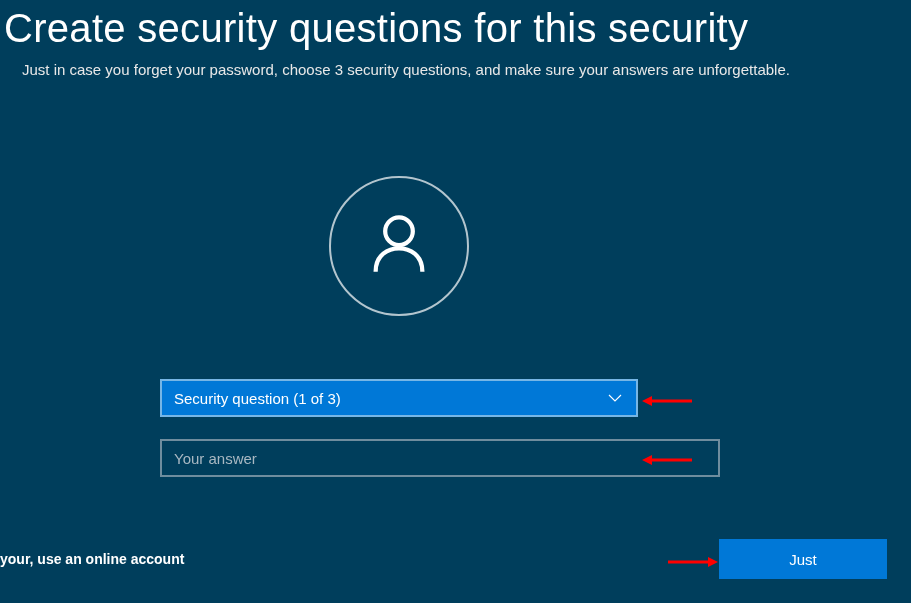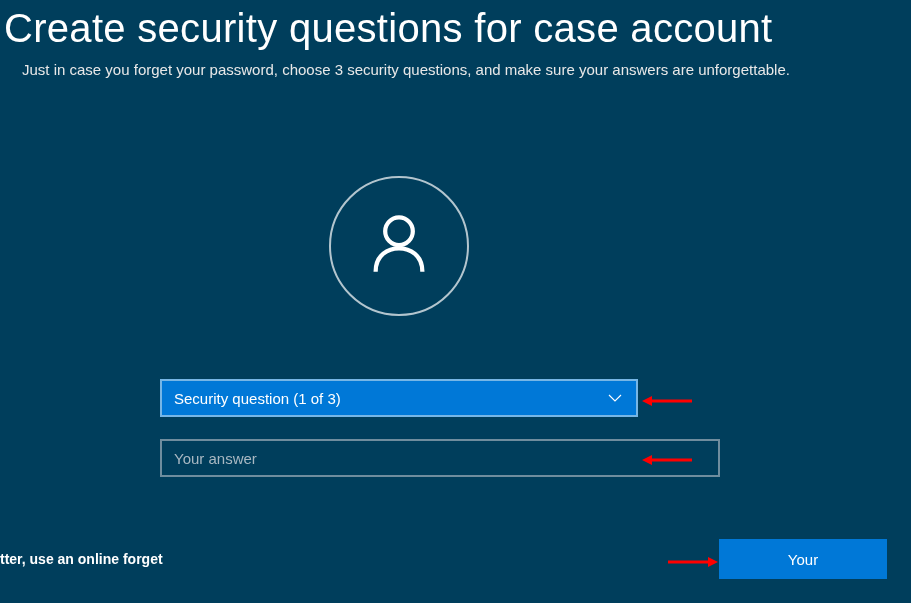--- a/index.html
+++ b/index.html
@@ -112,21 +112,21 @@
       position: absolute;
       pointer-events: none;
     }
     .arrow-annotation.a1 { left: 642px; top: 393px; }
     .arrow-annotation.a2 { left: 642px; top: 452px; }
     .arrow-annotation.a3 { left: 668px; top: 554px; }
   </style>
 </head>
 <body>
 
-<h1 class="page-title">Create security questions for case account</h1>
+<h1 class="page-title">Create security questions for this security</h1>
 <p class="subtitle">Just in case you forget your password, choose 3 security questions, and make sure your answers are unforgettable.</p>
 
 <div class="user-icon-circle">
   <span>
     <svg viewBox="0 0 64 64" fill="none" stroke="#ffffff" stroke-width="4">
       <circle cx="32" cy="20" r="13"></circle>
       <path d="M10 58 C10 42, 22 36, 32 36 C42 36, 54 42, 54 58"></path>
     </svg>
   </span>
 </div>
@@ -135,23 +135,23 @@
   <span>Security question (1 of 3)</span>
   <span class="chevron">
     <svg viewBox="0 0 24 24" fill="none" stroke="#ffffff" stroke-width="1.5">
       <path d="M4 8 L12 16 L20 8"></path>
     </svg>
   </span>
 </div>
 
 <input type="text" class="answer-input" placeholder="Your answer" style="">
 
-<span class="online-link">tter, use an online forget</span>
+<span class="online-link">your, use an online account</span>
 
-<button class="next-button">Your</button>
+<button class="next-button">Just</button>
 
 <span class="arrow-annotation a1">
   <svg width="50" height="12">
       <line x1="50" y1="6" x2="6" y2="6" stroke="#ff0000" stroke-width="3"></line>
       <polygon points="0,6 10,1 10,11" fill="#ff0000"></polygon>
     </svg>
 </span>
 <span class="arrow-annotation a2">
   <svg width="50" height="12">
       <line x1="50" y1="6" x2="6" y2="6" stroke="#ff0000" stroke-width="3"></line>

